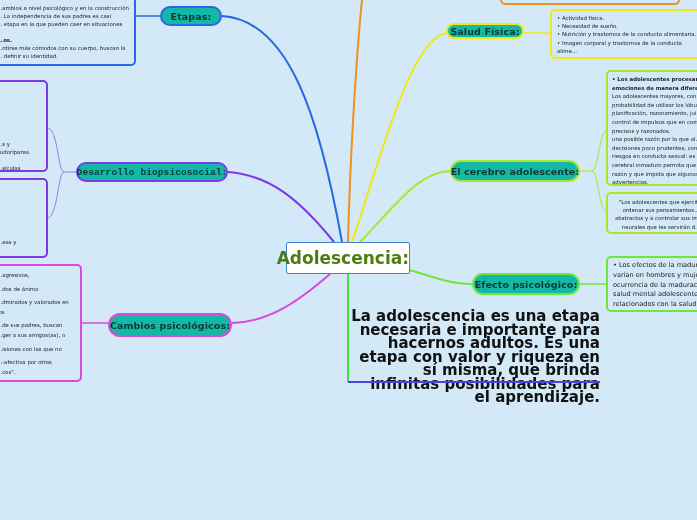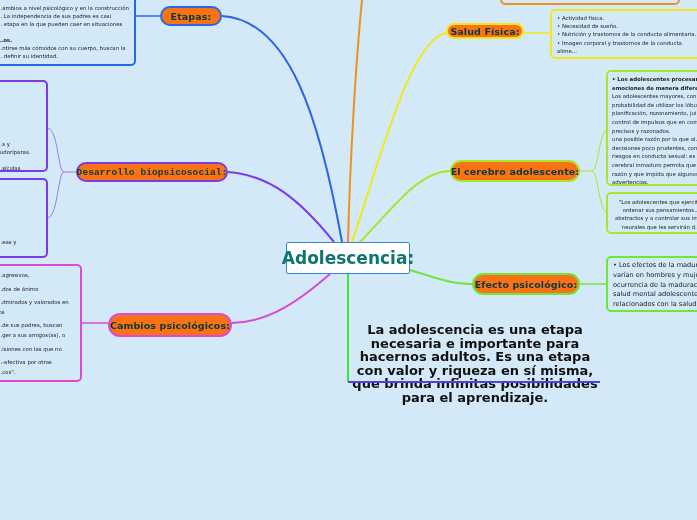--- a/index.html
+++ b/index.html
@@ -5,44 +5,44 @@
   html, body { margin:0; padding:0; }
   body {
     width:697px; height:520px; overflow:hidden; position:relative;
     background:#d3e9f7;
     font-family:"DejaVu Sans", sans-serif;
   }
   svg.links { position:absolute; left:0; top:0; width:697px; height:520px; }
   .topic {
     position:absolute; box-sizing:border-box;
     border-radius:12px; border:2px solid;
-    background:#f97316;
+    background:#14b8a6;
     color:#0b3a34; font-weight:bold; font-size:9.5px;
     display:flex; align-items:center; justify-content:center;
     white-space:nowrap; letter-spacing:0.1px;
   }
   .central {
     position:absolute; box-sizing:border-box;
     left:286px; top:242px; width:124px; height:32px;
     background:#fff; border:1.5px solid #3a86c8; border-radius:2px;
-    font-size:17px; font-weight:bold; color:#0f766e;
-    display:flex; align-items:center; justify-content:center;
+    font-size:17px; font-weight:bold; color:#4d7c0f;
+    display:flex; align-items:center; justify-content:flex-end;
   }
   .box {
     position:absolute; box-sizing:border-box;
     border:2px solid; border-radius:5px;
     background:#d3e9f7;
     font-size:5.4px; line-height:8px; color:#222;
     overflow:hidden; padding:4px 5px;
   }
   .box p { margin:0; }
   .box .b { font-weight:bold; }
   .summary {
-    position:absolute; left:350px; top:323px; width:250px;
-    font-size:13px; font-weight:bold; color:#111; text-align:center; line-height:13.5px;
+    position:absolute; left:350px; top:310px; width:250px;
+    font-size:15px; font-weight:bold; color:#111; text-align:right; line-height:13.5px;
   }
   .summary-line {
     position:absolute; left:348px; top:381px; width:252px; height:2px; background:#5040e0;
   }
   .orange-box {
     position:absolute; left:500px; top:-8px; width:176px; height:9px;
     border:2px solid #f0911e; border-radius:5px; background:#d3e9f7;
   }
 </style>
 </head>

